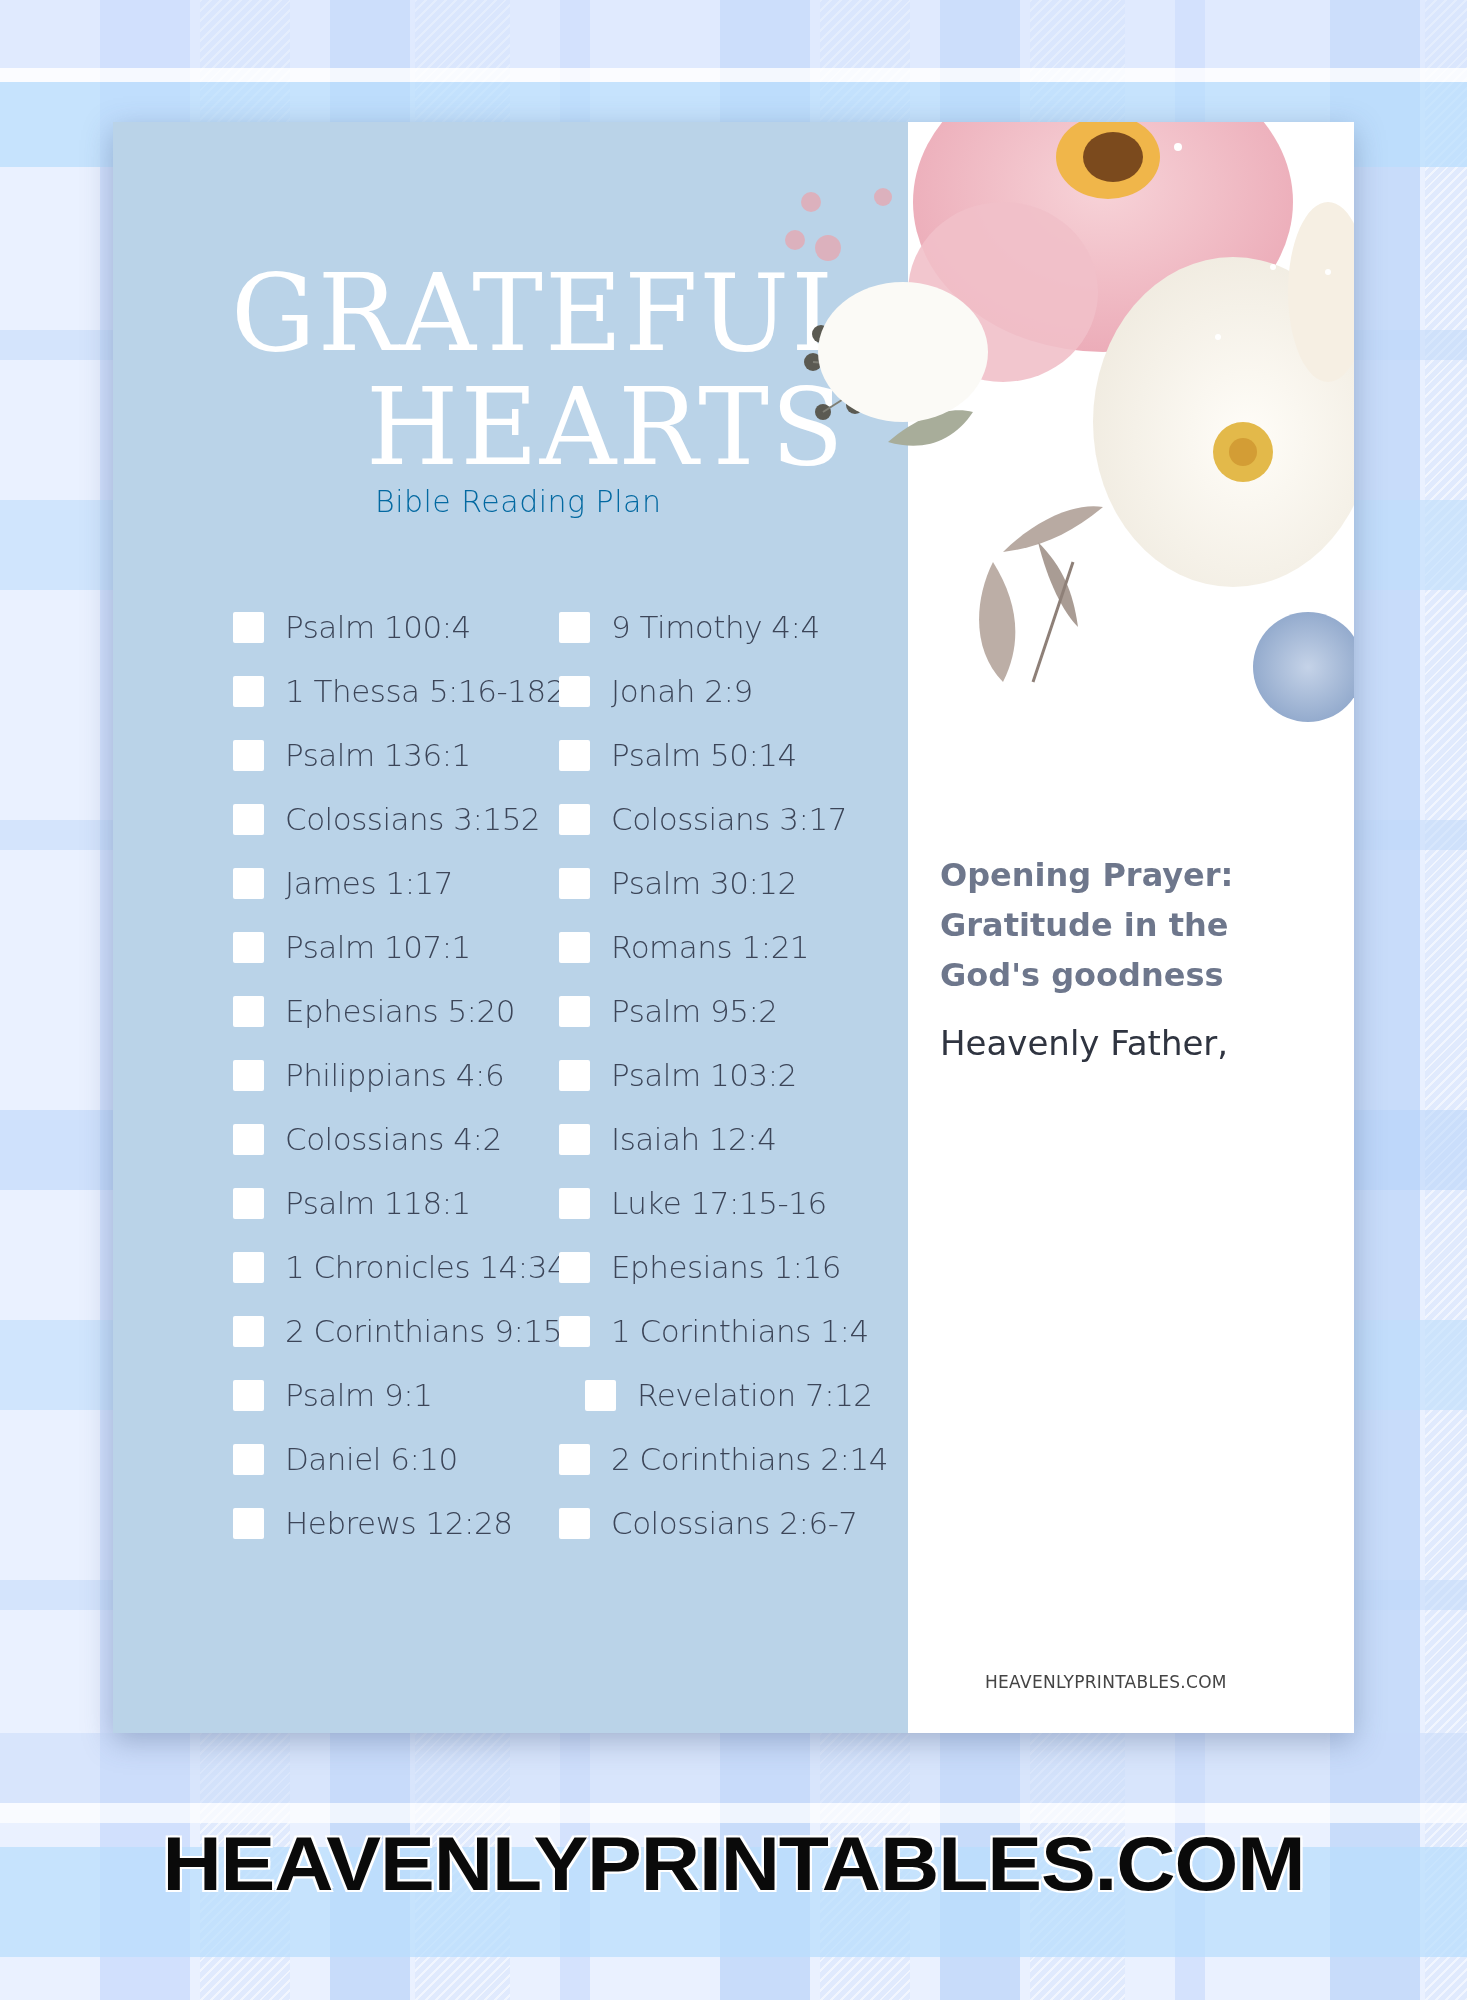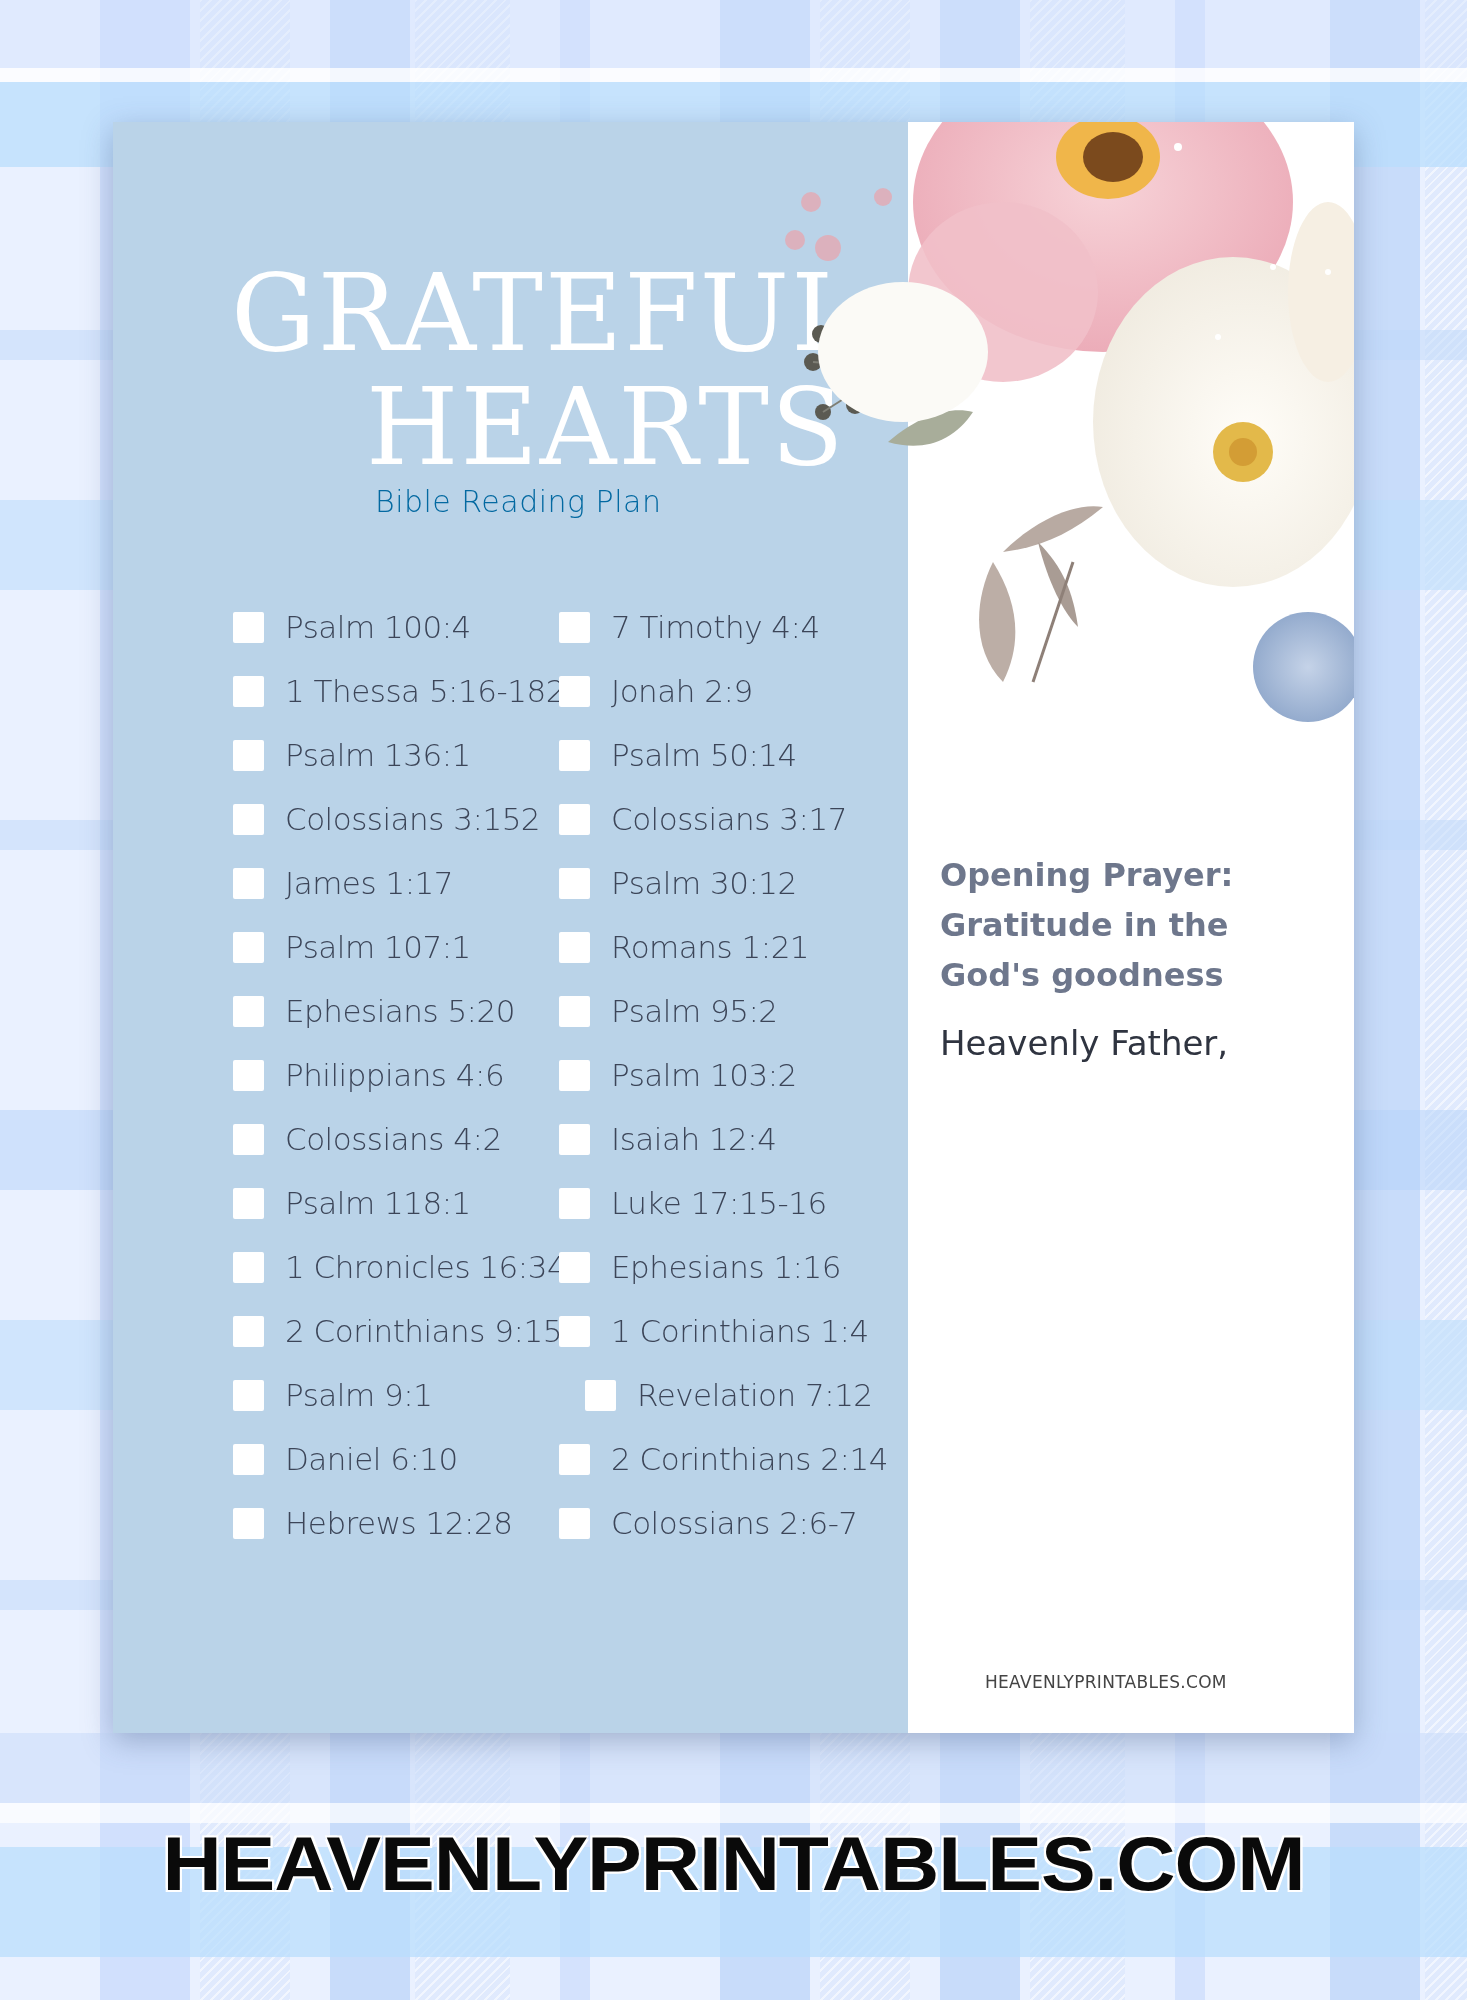--- a/index.html
+++ b/index.html
@@ -172,42 +172,42 @@
     <div class="item" style="left:120px;top:512px">
         <span class="cb"></span>
         <span class="item-label">Colossians 4:2</span>
       </div>
     <div class="item" style="left:120px;top:576px">
         <span class="cb"></span>
         <span class="item-label">Psalm 118:1</span>
       </div>
     <div class="item" style="left:120px;top:640px">
         <span class="cb"></span>
-        <span class="item-label">1 Chronicles 16:34</span>
+        <span class="item-label">1 Chronicles 14:34</span>
       </div>
     <div class="item" style="left:120px;top:704px">
         <span class="cb"></span>
         <span class="item-label">2 Corinthians 9:15</span>
       </div>
     <div class="item" style="left:120px;top:768px">
         <span class="cb"></span>
         <span class="item-label">Psalm 9:1</span>
       </div>
     <div class="item" style="left:120px;top:832px">
         <span class="cb"></span>
         <span class="item-label">Daniel 6:10</span>
       </div>
     <div class="item" style="left:120px;top:896px">
         <span class="cb"></span>
         <span class="item-label">Hebrews 12:28</span>
       </div>
 
     <div class="item" style="left:446px;top:0px">
         <span class="cb"></span>
-        <span class="item-label">7 Timothy 4:4</span>
+        <span class="item-label">9 Timothy 4:4</span>
       </div>
     <div class="item" style="left:446px;top:64px">
         <span class="cb"></span>
         <span class="item-label">Jonah 2:9</span>
       </div>
     <div class="item" style="left:446px;top:128px">
         <span class="cb"></span>
         <span class="item-label">Psalm 50:14</span>
       </div>
     <div class="item" style="left:446px;top:192px">

